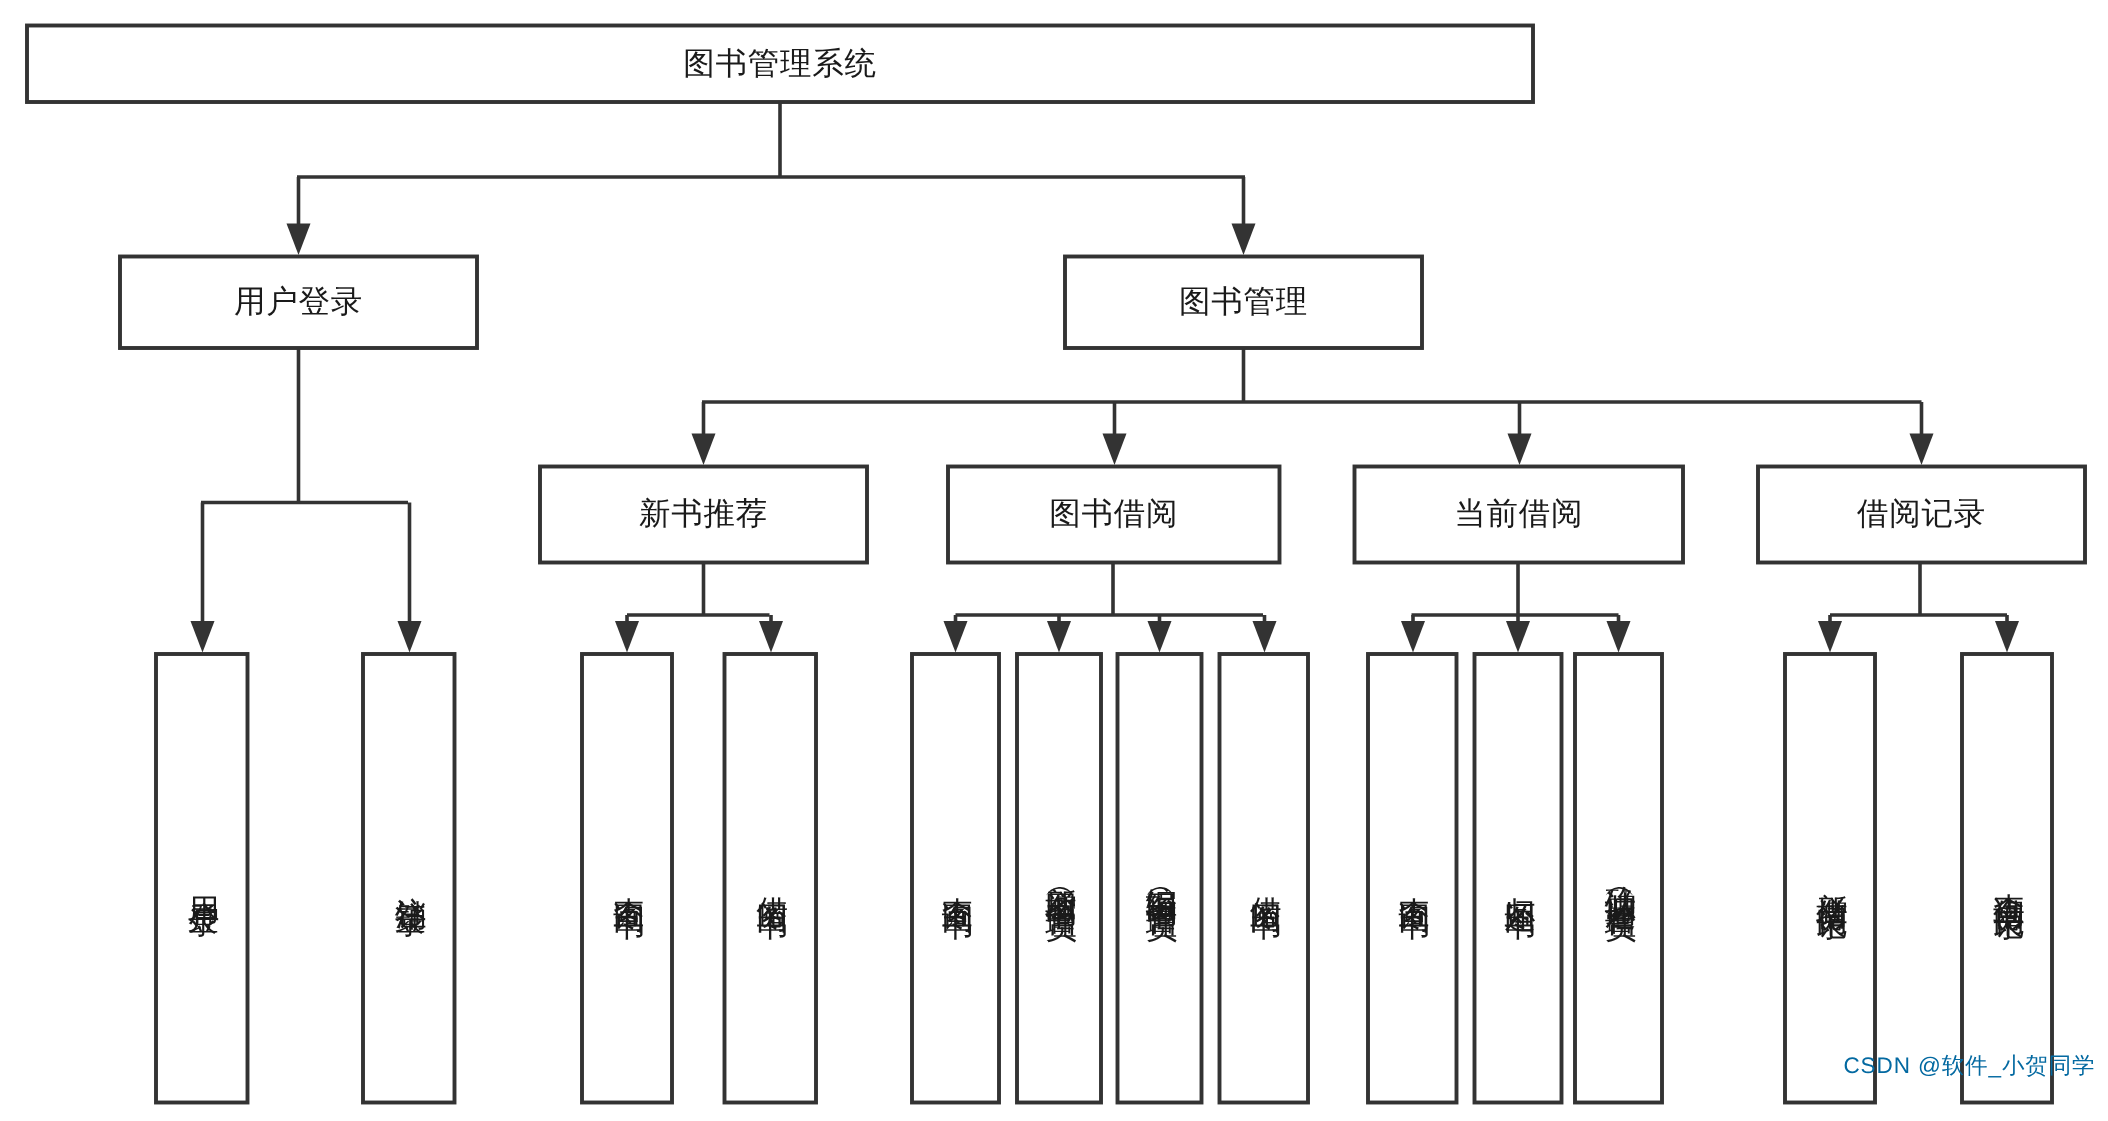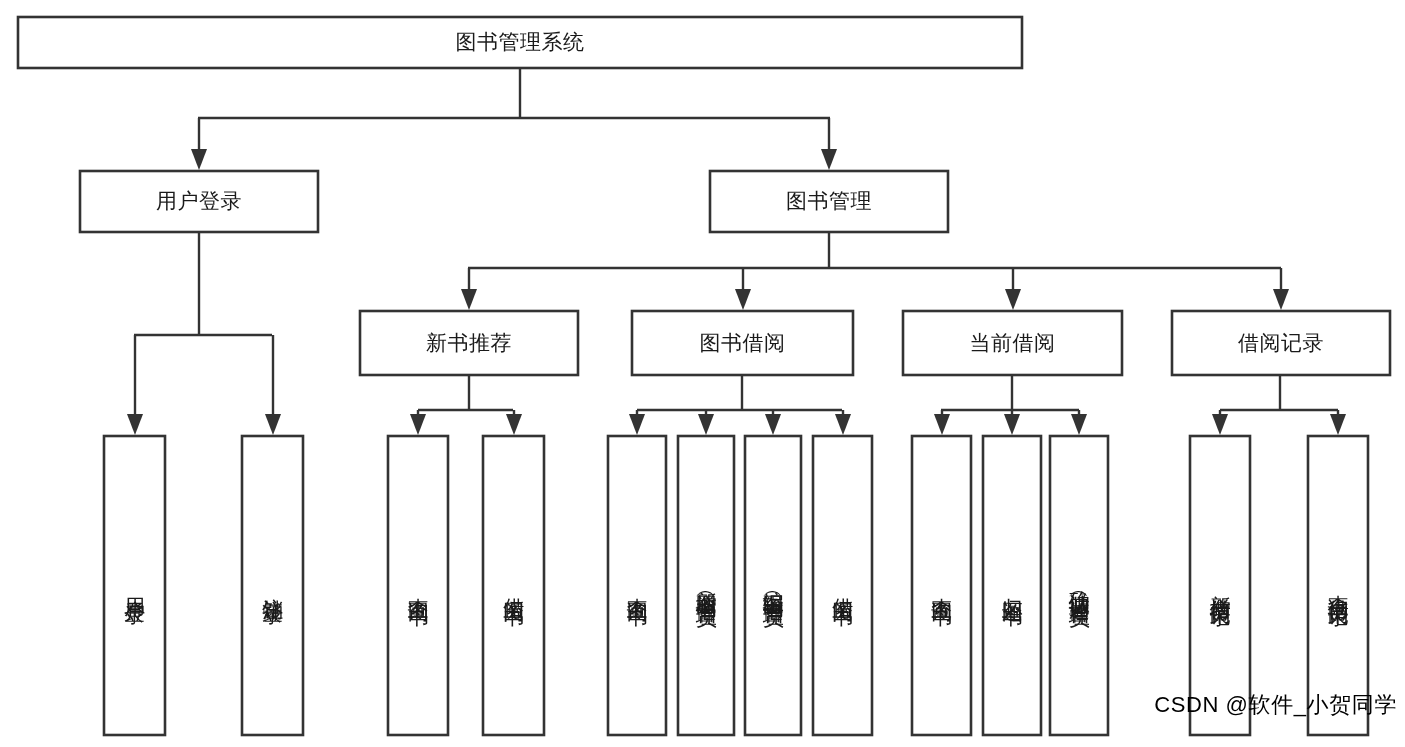--- a/index.html
+++ b/index.html
@@ -61,22 +61,22 @@
     letter-spacing: 2.5px;
     white-space: nowrap;
     text-align: center;
     pointer-events: none;
   }
   .watermark {
     position: absolute;
     right: 8px;
     bottom: 6px;
     font-family: "Liberation Sans", "DejaVu Sans", sans-serif;
-    font-size: 22px;
-    color: #000000;
+    font-size: 15px;
+    color: #0369a1;
     letter-spacing: 0.6px;
     white-space: nowrap;
   }
 </style>
 </head>
 <body>
 
 <div id="diagram-root">
 
   <svg id="flow-svg" viewBox="0 0 1405 747">

